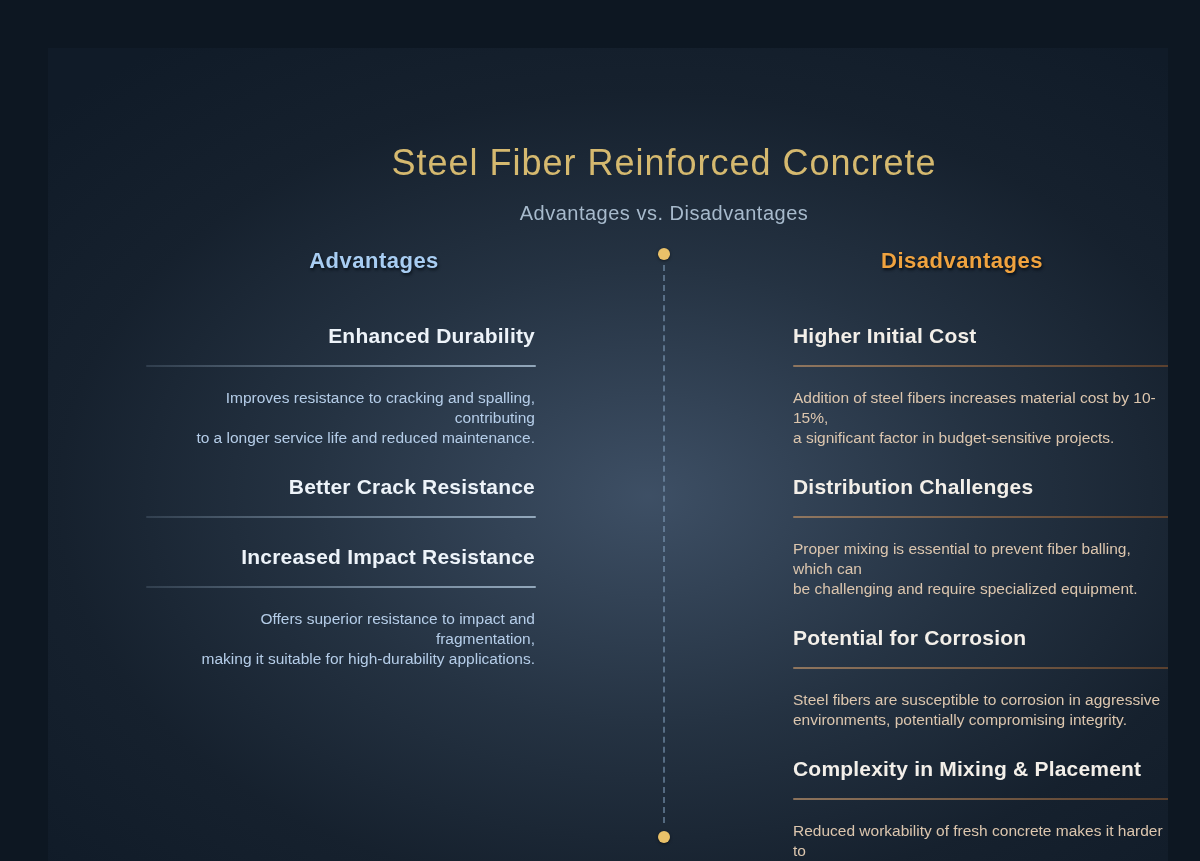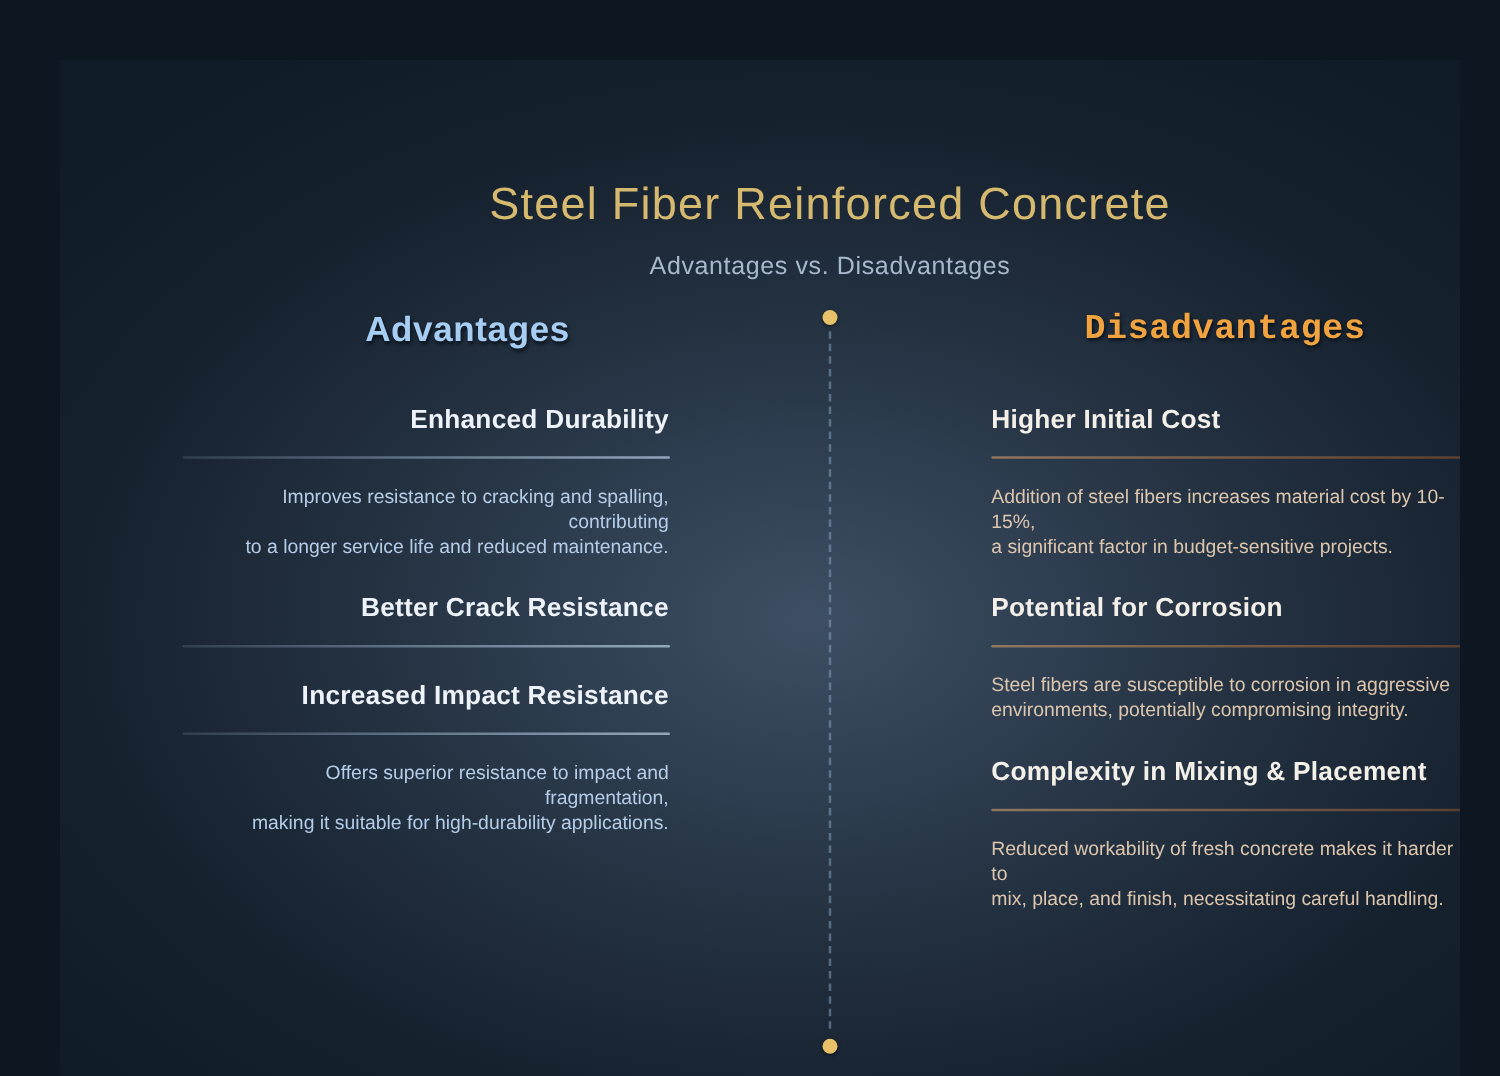--- a/index.html
+++ b/index.html
@@ -34,34 +34,33 @@
     color: #a7bacc;
     letter-spacing: 0.5px;
   }
 
   
   .col-heading {
     position: absolute;
     top: 184px;
     width: 390px;
     text-align: center;
-    font-size: 28px;
+    font-size: 22px;
     font-weight: 700;
     letter-spacing: 0.5px;
   }
   .col-heading.adv {
     left: 115px;
     color: #a8cdf2;
     text-shadow: 1px 2px 3px rgba(5, 12, 20, 0.8);
   }
   .col-heading.dis {
-    left: 721px;
+    left: 703px;
     color: #f0a33f;
     text-shadow: 1px 2px 3px rgba(5, 12, 20, 0.9);
-    font-family: Liberation Mono, monospace;
   }
 
   
   .col { position: absolute; top: 243px; width: 437px; }
   .col.left  { left: 66px;  text-align: right; }
   .col.right { left: 697px; text-align: left; }
 
   .item { margin-bottom: 26px; }
   .item h3 {
     font-size: 21px;
@@ -151,20 +150,26 @@
   </section>
 
   <section class="col right">
     <div class="item">
       <h3>Higher Initial Cost</h3>
       <div class="rule"></div>
       <p>Addition of steel fibers increases material cost by 10-15%,
 a significant factor in budget-sensitive projects.</p>
     </div>
     <div class="item">
+      <h3>Distribution Challenges</h3>
+      <div class="rule"></div>
+      <p>Proper mixing is essential to prevent fiber balling, which can
+be challenging and require specialized equipment.</p>
+    </div>
+    <div class="item">
       <h3>Potential for Corrosion</h3>
       <div class="rule"></div>
       <p>Steel fibers are susceptible to corrosion in aggressive
 environments, potentially compromising integrity.</p>
     </div>
     <div class="item">
       <h3>Complexity in Mixing &amp; Placement</h3>
       <div class="rule"></div>
       <p>Reduced workability of fresh concrete makes it harder to
 mix, place, and finish, necessitating careful handling.</p>

